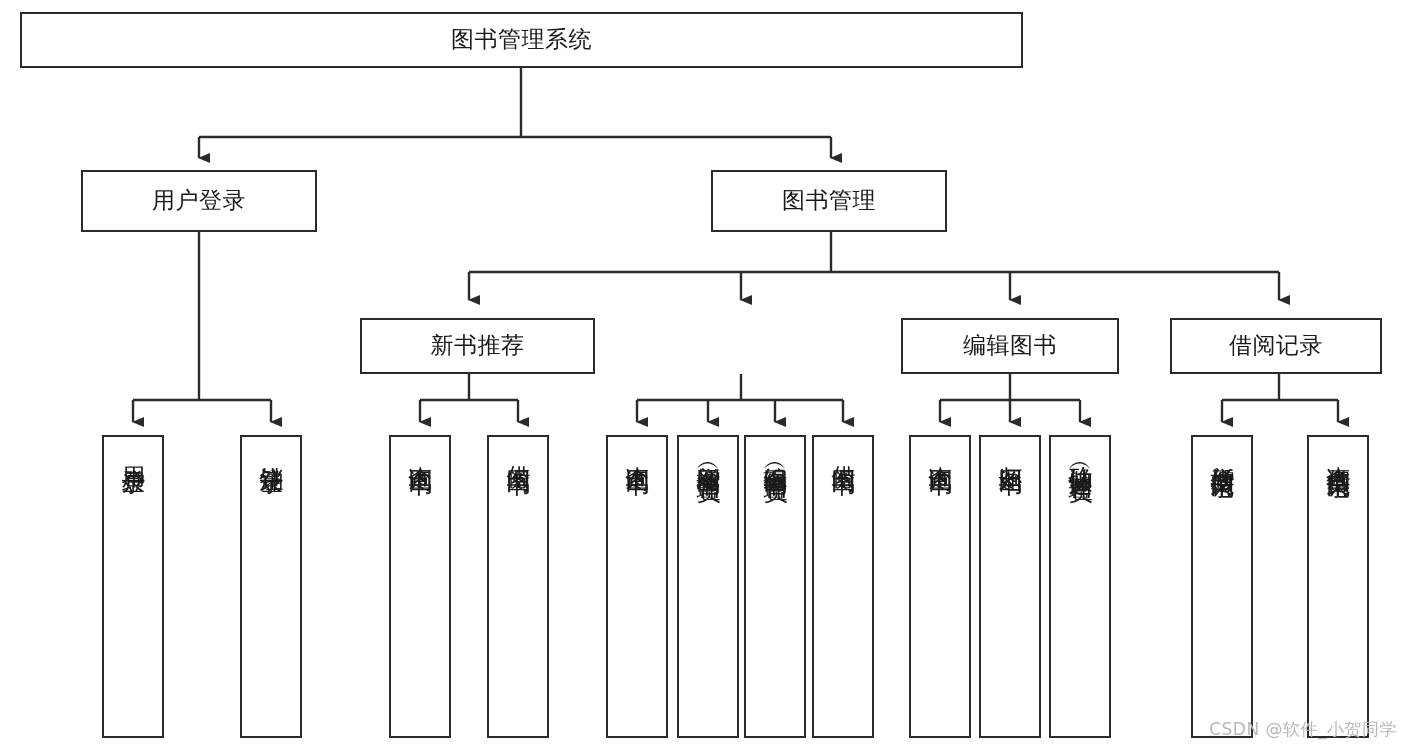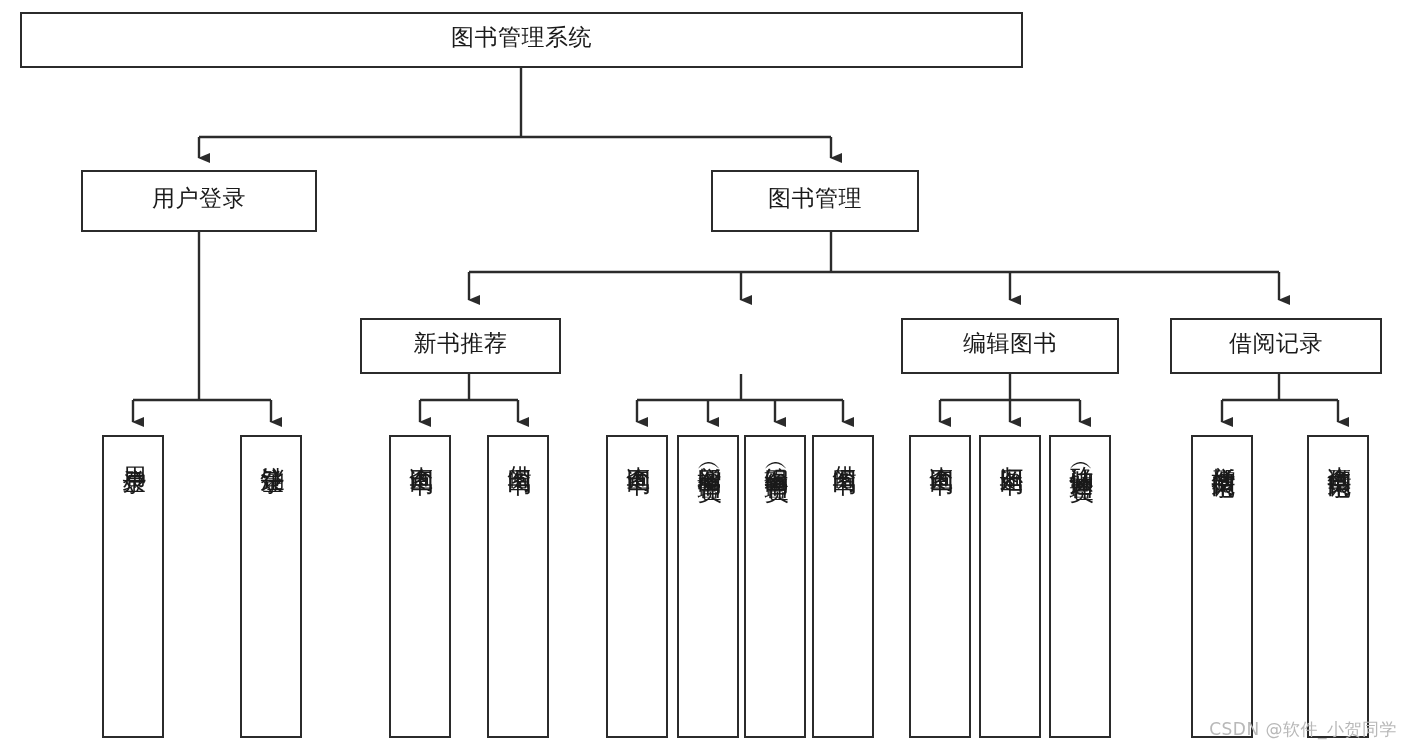--- a/index.html
+++ b/index.html
@@ -25,21 +25,20 @@
     display: flex;
     align-items: center;
     justify-content: center;
     color: #1a1a1a;
   }
   .node-label {
     display: block;
     text-align: left;
     letter-spacing: 0.5px;
     white-space: nowrap;
-    font-family: Liberation Mono, monospace;
   }
   
   .node.horiz .node-label {
     font-size: 23px;
     line-height: 1.2;
   }
   
   .node.vert {
     align-items: flex-start;
     padding-top: 10px;
@@ -125,25 +124,25 @@
     </g>
   </svg>
 
   <div class="node horiz" style="left:20px; top:12px; width:1003px; height:56px;">
     <span class="node-label">图书管理系统</span>
   </div>
 
   <div class="node horiz" style="left:81px; top:170px; width:236px; height:62px;">
     <span class="node-label">用户登录</span>
   </div>
-  <div class="node horiz" style="left:711px; top:170px; width:208px; height:62px;">
+  <div class="node horiz" style="left:711px; top:170px; width:236px; height:62px;">
     <span class="node-label">图书管理</span>
   </div>
 
-  <div class="node horiz" style="left:360px; top:318px; width:201px; height:56px;">
+  <div class="node horiz" style="left:360px; top:318px; width:235px; height:56px;">
     <span class="node-label">新书推荐</span>
   </div>
   <div class="node horiz" style="left:901px; top:318px; width:218px; height:56px;">
     <span class="node-label">编辑图书</span>
   </div>
   <div class="node horiz" style="left:1170px; top:318px; width:212px; height:56px;">
     <span class="node-label">借阅记录</span>
   </div>
 
   <div class="node vert" style="left:102px; top:435px; width:62px; height:303px;">

